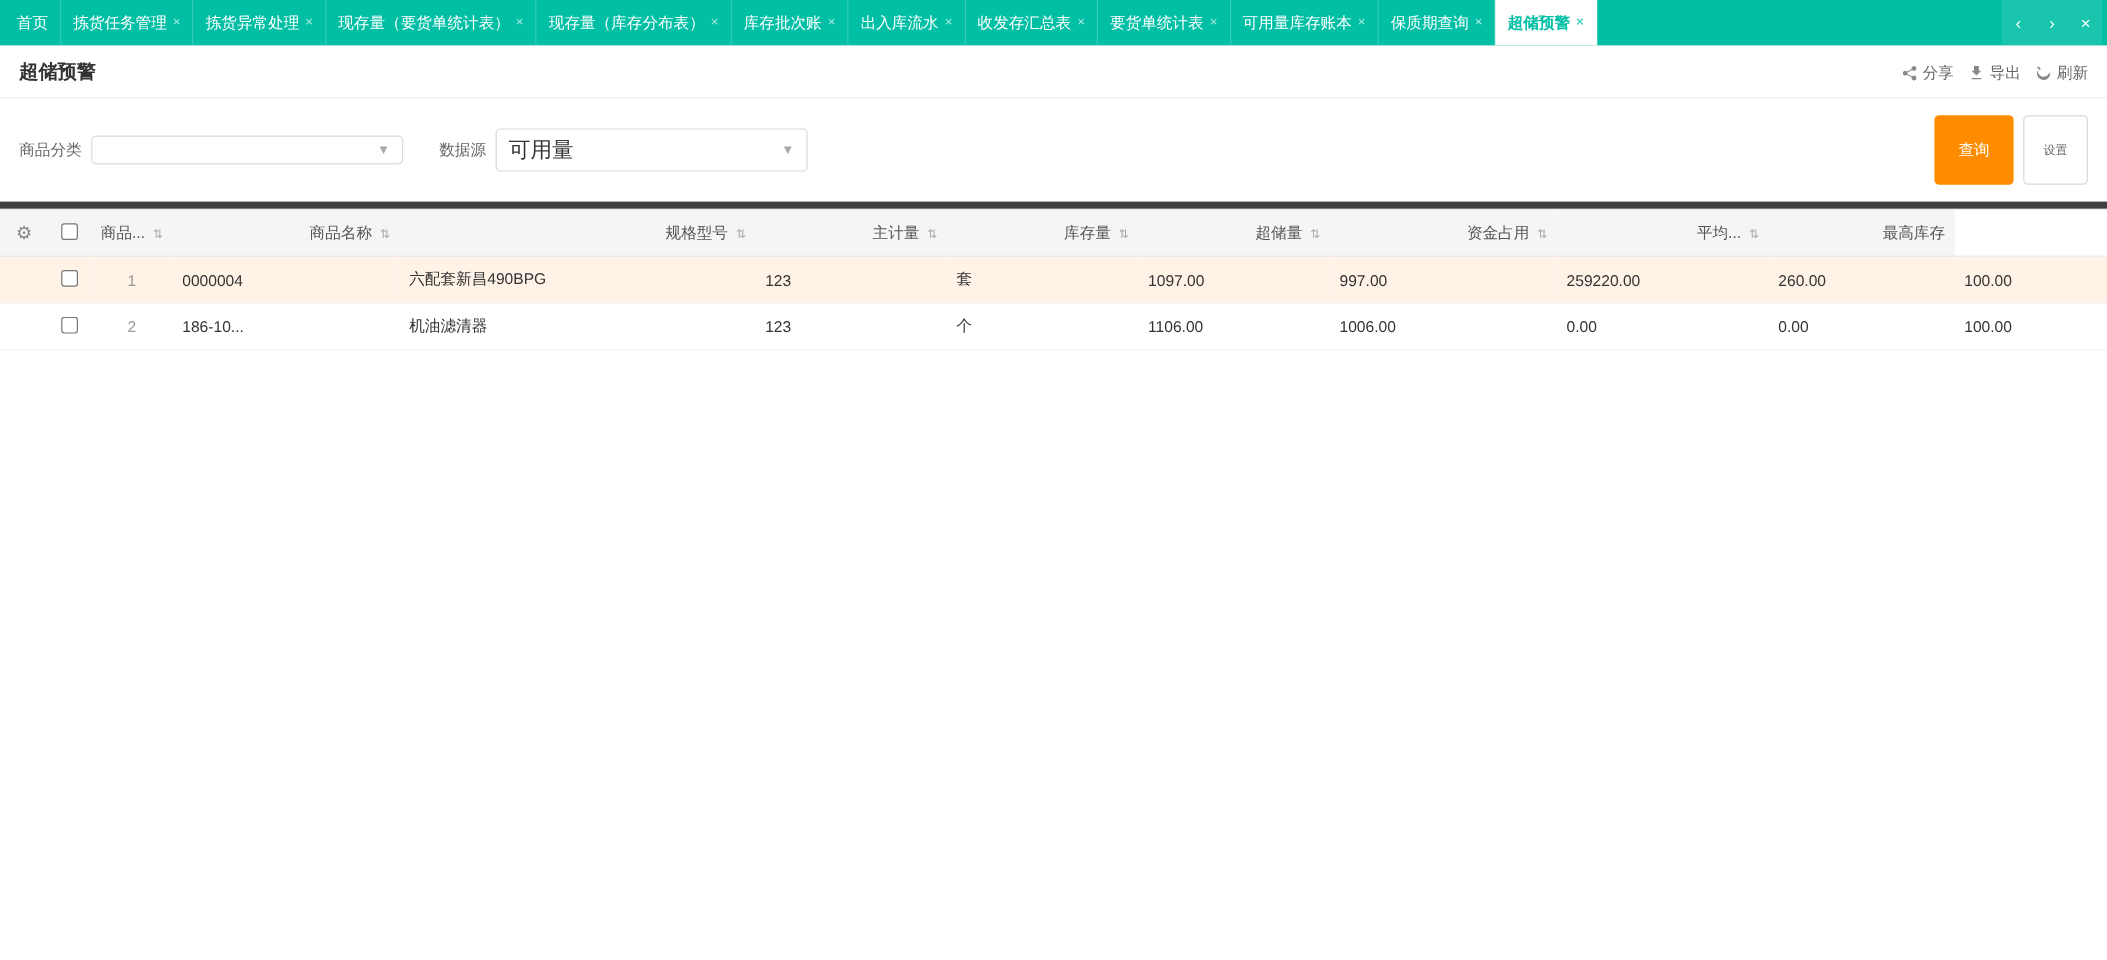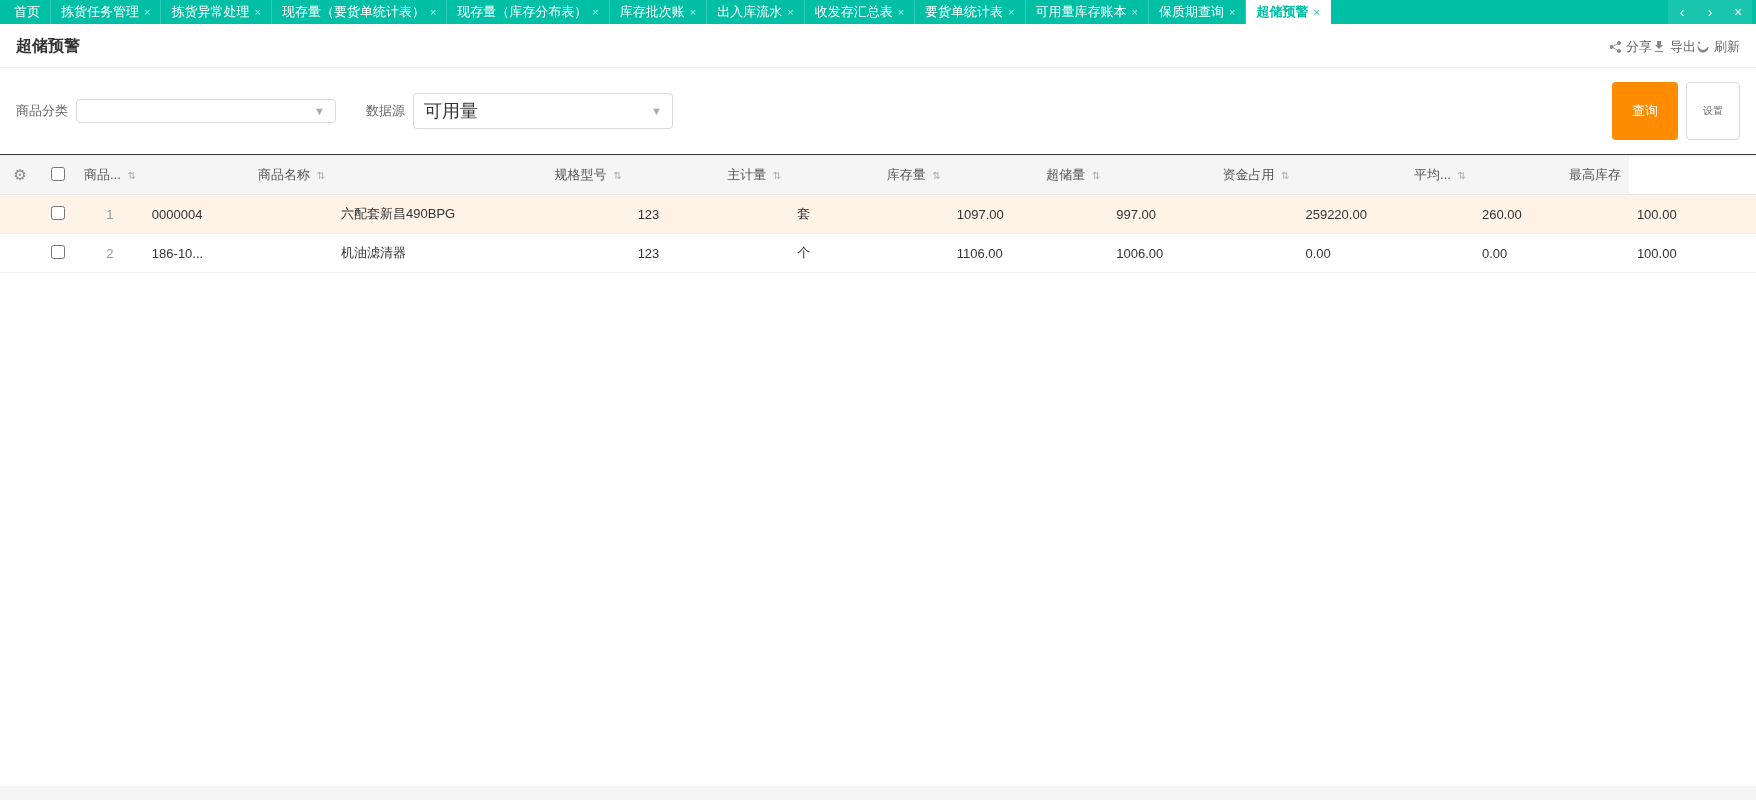--- a/index.html
+++ b/index.html
@@ -3,21 +3,21 @@
   <meta charset="utf-8">
   <style>
     * { margin: 0; padding: 0; box-sizing: border-box; }
     body { font-family: 'Microsoft YaHei', Arial, sans-serif; font-size: 13px; background: #f5f5f5; color: #333; overflow-x: hidden; }
 
     
     .top-nav {
       display: flex;
       align-items: center;
       background: #00bfa5;
-      height: 24px;
+      height: 38px;
       padding: 0 4px;
       overflow: hidden;
       flex-wrap: nowrap;
     }
     .nav-item {
       display: flex;
       align-items: center;
       padding: 0 10px;
       height: 38px;
       color: #fff;
@@ -65,38 +65,38 @@
       border-bottom: 1px solid #eee;
     }
     .page-title {
       font-size: 16px;
       font-weight: bold;
       color: #333;
     }
     .header-actions {
       display: flex;
       align-items: center;
-      gap: 0;
+      gap: 12px;
     }
     .header-action-btn {
       display: flex;
       align-items: center;
       gap: 4px;
       color: #666;
       cursor: pointer;
       font-size: 13px;
     }
 
     
     .filter-row {
       display: flex;
       align-items: center;
       padding: 14px 16px;
       gap: 30px;
-      border-bottom: 1px solid #404040;
+      border-bottom: 6px solid #404040;
     }
     .filter-group {
       display: flex;
       align-items: center;
       gap: 8px;
     }
     .filter-label {
       color: #666;
       font-size: 13px;
       white-space: nowrap;

